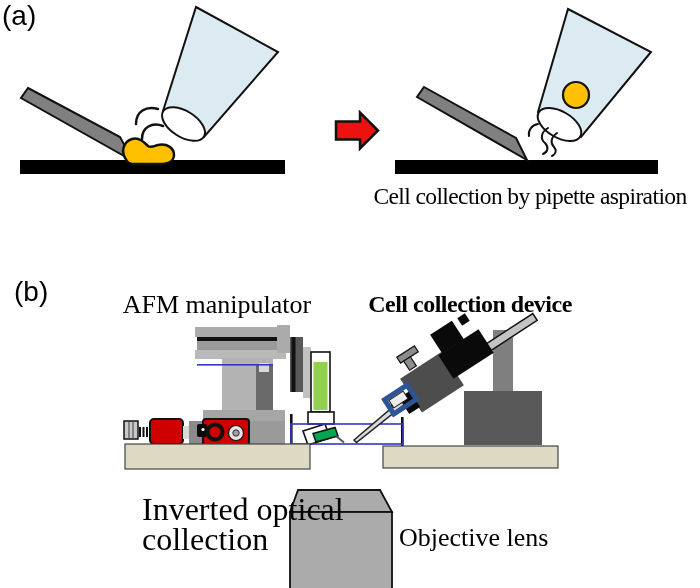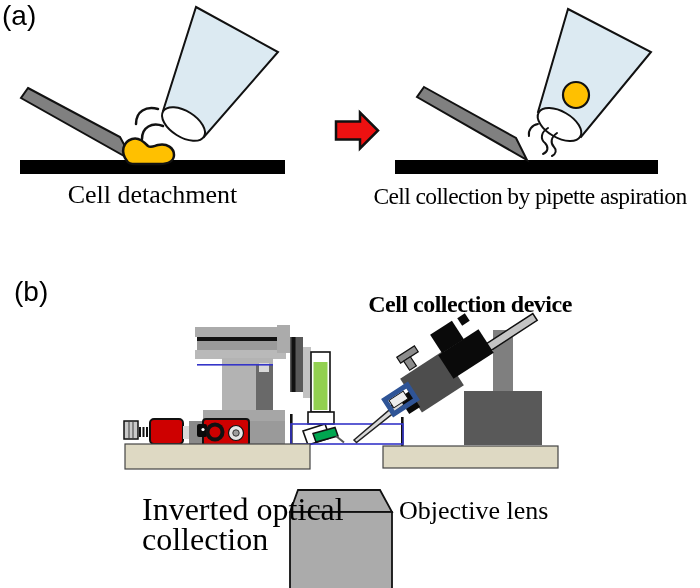--- a/index.html
+++ b/index.html
@@ -140,29 +140,29 @@
 
     <g>
       <polygon points="298,490 380,490 392,512 290,512" fill="#ABABAB" stroke="#111" stroke-width="1.8"></polygon>
       <rect x="290" y="512" width="102" height="78" fill="#ABABAB" stroke="#111" stroke-width="1.8"></rect>
     </g>
   </g>
 </svg>
 
 <div class="lbl sans" style="left:2px;top:0px;font-size:28px;">(a)</div>
 
-<div class="lbl serif center" style="left:20px;top:180px;width:265px;font-size:26px;">Cell detachment</div>
 
 <div class="lbl serif center" style="left:344px;top:183px;width:372px;font-size:23.5px;letter-spacing:-0.6px;">Cell collection by pipette aspiration</div>
 
 <div class="lbl sans" style="left:14px;top:276px;font-size:28px;">(b)</div>
 
+<div class="lbl serif center" style="left:98px;top:290px;width:238px;font-size:26px;">AFM manipulator</div>
 
 <div class="lbl serif center" style="left:342px;top:291px;width:256px;font-size:24px;letter-spacing:-0.5px;font-weight:bold;">Cell collection device</div>
 
 <div class="lbl serif" style="left:104px;top:494px;font-size:32px;line-height:30px;margin-left:38px;">
   <span>Inverted optical</span><br>
   <span>collection</span>
 </div>
 
-<div class="lbl serif" style="left:399px;top:496px;font-size:26px;">Objective lens</div>
+<div class="lbl serif" style="left:399px;top:523px;font-size:26px;">Objective lens</div>
 
 </div>
 
 </body></html>

